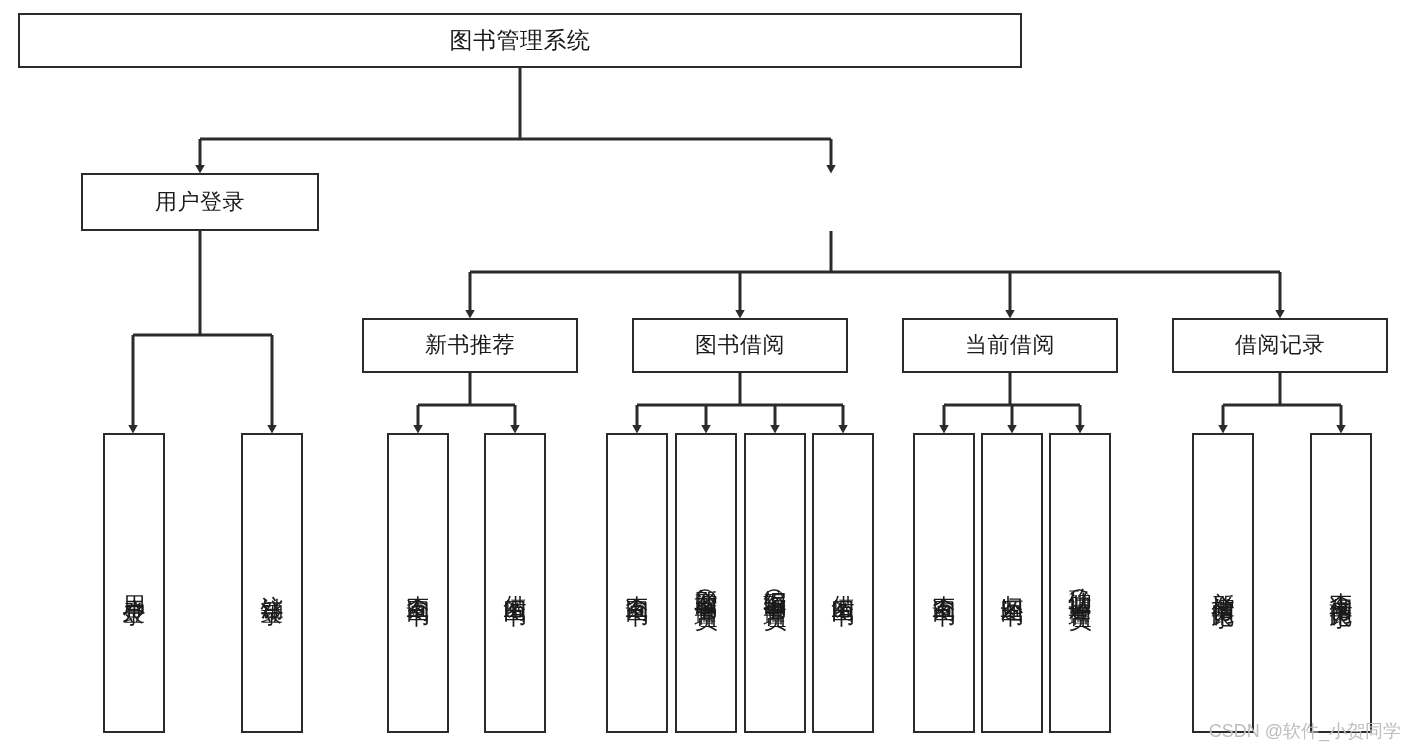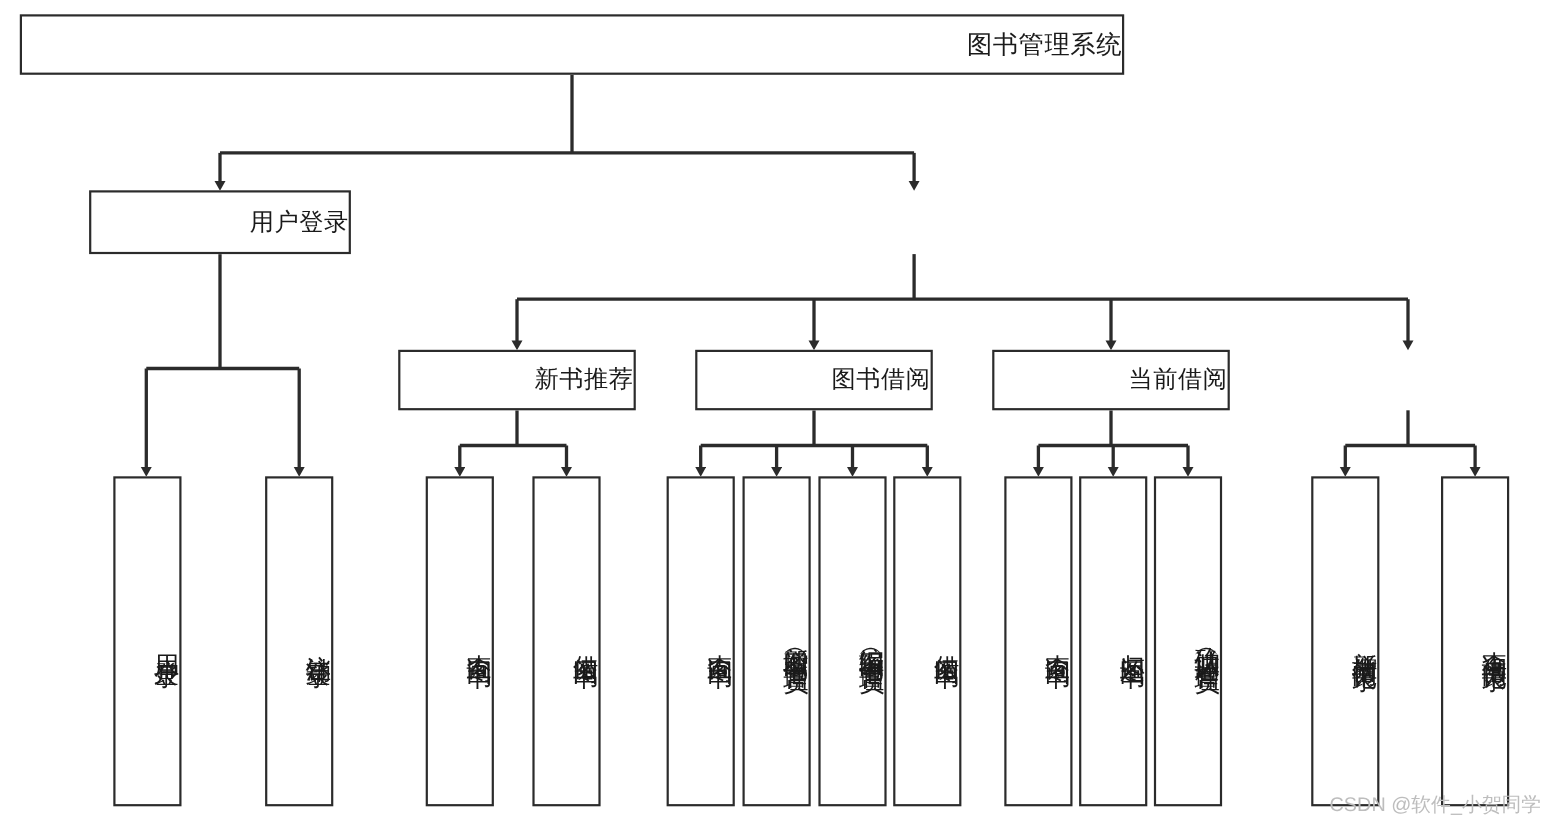--- a/index.html
+++ b/index.html
@@ -24,21 +24,21 @@
     width: 1405px;
     height: 747px;
   }
   .node {
     position: absolute;
     box-sizing: border-box;
     border: 2px solid #2b2b2b;
     background: #ffffff;
     display: flex;
     align-items: center;
-    justify-content: flex-end;
+    justify-content: center;
     color: #1a1a1a;
   }
   .node .label {
     display: block;
     text-align: center;
     line-height: 1.28;
     letter-spacing: 0.5px;
   }
   .node.horizontal .label {
     writing-mode: horizontal-tb;
@@ -132,20 +132,23 @@
 
   <div class="node horizontal" style="left: 362px; top: 318px; width: 216px; height: 55px;">
     <span class="label">新书推荐</span>
   </div>
   <div class="node horizontal" style="left: 632px; top: 318px; width: 216px; height: 55px;">
     <span class="label">图书借阅</span>
   </div>
   <div class="node horizontal" style="left: 902px; top: 318px; width: 216px; height: 55px;">
     <span class="label">当前借阅</span>
   </div>
+  <div class="node horizontal" style="left: 1172px; top: 318px; width: 216px; height: 55px;">
+    <span class="label">借阅记录</span>
+  </div>
 
   <div class="node vertical" style="left: 103px; top: 433px; width: 62px; height: 300px;">
     <span class="label">用户登录</span>
   </div>
   <div class="node vertical" style="left: 241px; top: 433px; width: 62px; height: 300px;">
     <span class="label">注销登录</span>
   </div>
   <div class="node vertical" style="left: 387px; top: 433px; width: 62px; height: 300px;">
     <span class="label">查询图书</span>
   </div>

